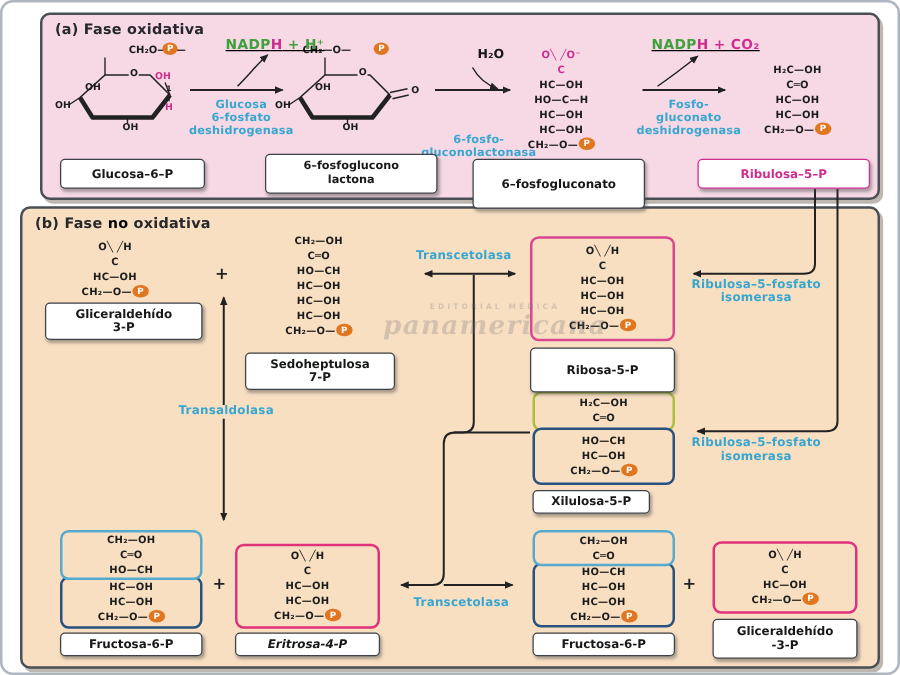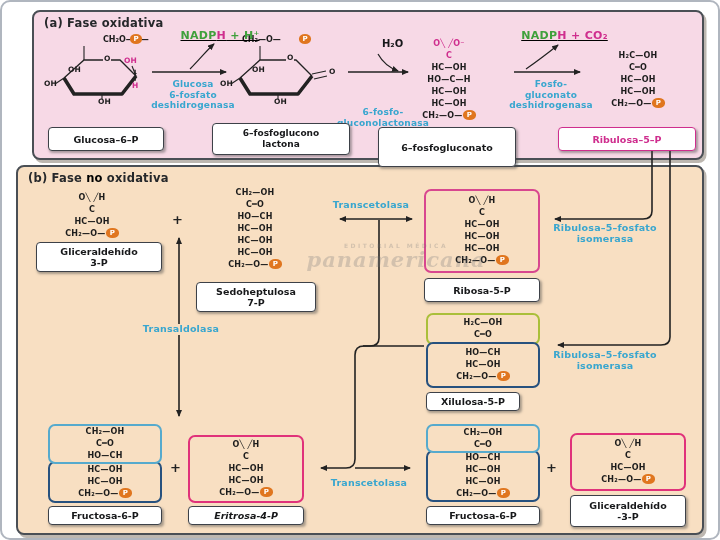--- a/index.html
+++ b/index.html
@@ -159,21 +159,21 @@
   <div class="cbox bd-ribosa" style="left:422px;top:187px;width:116px;height:84px;">
     <div class="struct" style="width:100%;">
         <div class="sl">O╲ ╱H</div>
         <div class="sl">C</div>
         <div class="sl">HC—OH</div>
         <div class="sl">HC—OH</div>
         <div class="sl">HC—OH</div>
         <div class="sl">CH₂—O—<span class="phos">P</span></div>
       </div>
   </div>
-  <div class="lbox" style="left:422px;top:276px;width:116px;height:24px;">Ribosa-5-P</div>
+  <div class="lbox" style="left:422px;top:276px;width:116px;height:36px;">Ribosa-5-P</div>
   <div class="enz big" style="left:536px;top:221px;width:134px;">
       <div class="sl">Ribulosa–5–fosfato</div>
       <div class="sl">isomerasa</div>
     </div>
 
   <div class="cbox bd-green" style="left:424px;top:311px;width:114px;height:32px;">
     <div class="struct" style="width:100%;">
         <div class="sl">H₂C—OH</div>
         <div class="sl">C═O</div>
       </div>

